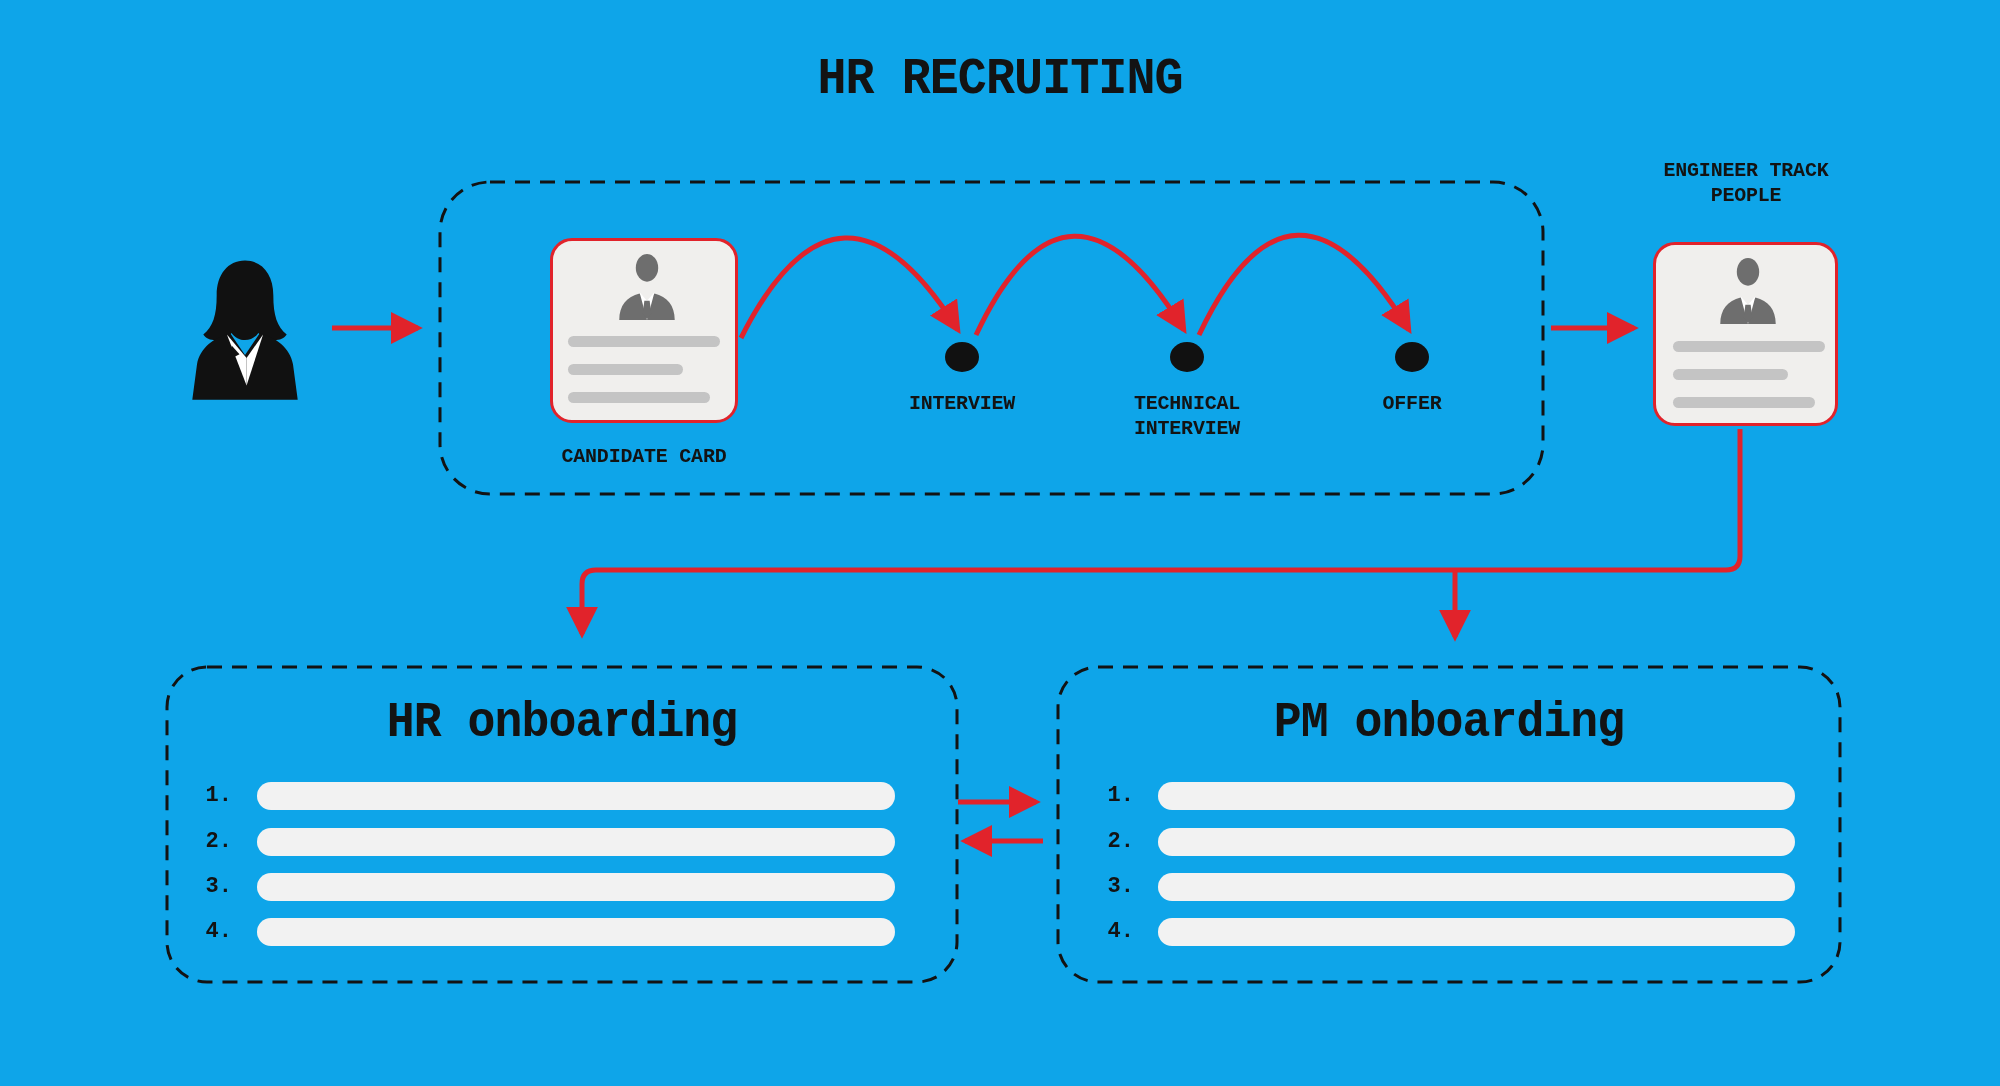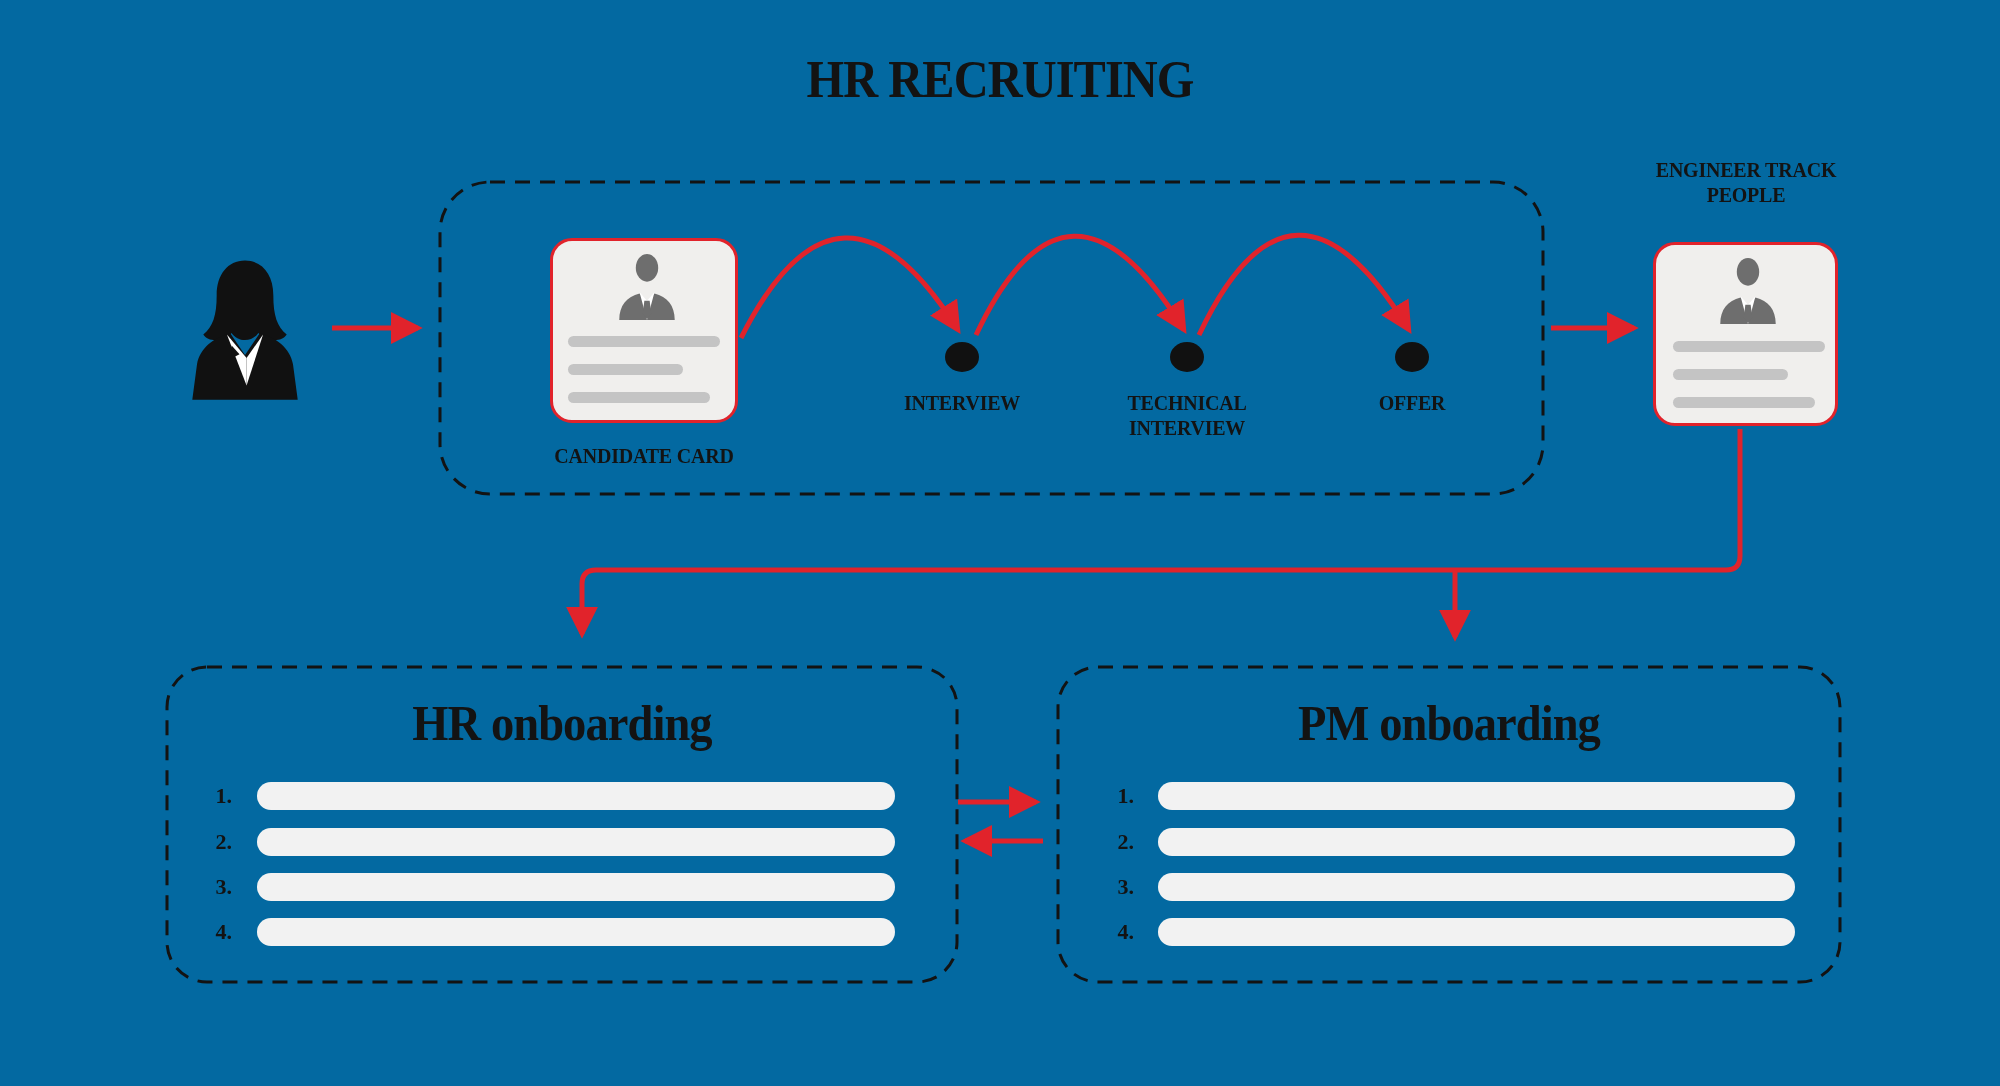--- a/index.html
+++ b/index.html
@@ -1,18 +1,18 @@
 <!DOCTYPE html>
 <html><head>
 <meta charset="utf-8">
 <style>
   html,body{margin:0;padding:0;background:#ffffff;}
   .canvas{
-    position:relative;width:2000px;height:1086px;background:#0369a1;overflow:hidden;
-    font-family:Liberation Serif, serif;color:#131313;
+    position:relative;width:2000px;height:1086px;background:#0ea5e9;overflow:hidden;
+    font-family:Liberation Mono, monospace;color:#131313;
   }
   .abs{position:absolute;}
   .diagram-title{
     top:50px;left:0;width:2000px;text-align:center;
     font-size:52px;font-weight:bold;letter-spacing:-1px;
     transform:scaleX(0.93);color:#131313;white-space:nowrap;
   }
   .cap-label{
     font-weight:bold;font-size:21px;line-height:25px;letter-spacing:-0.2px;
     text-align:center;color:#131313;transform:scaleX(0.95);

